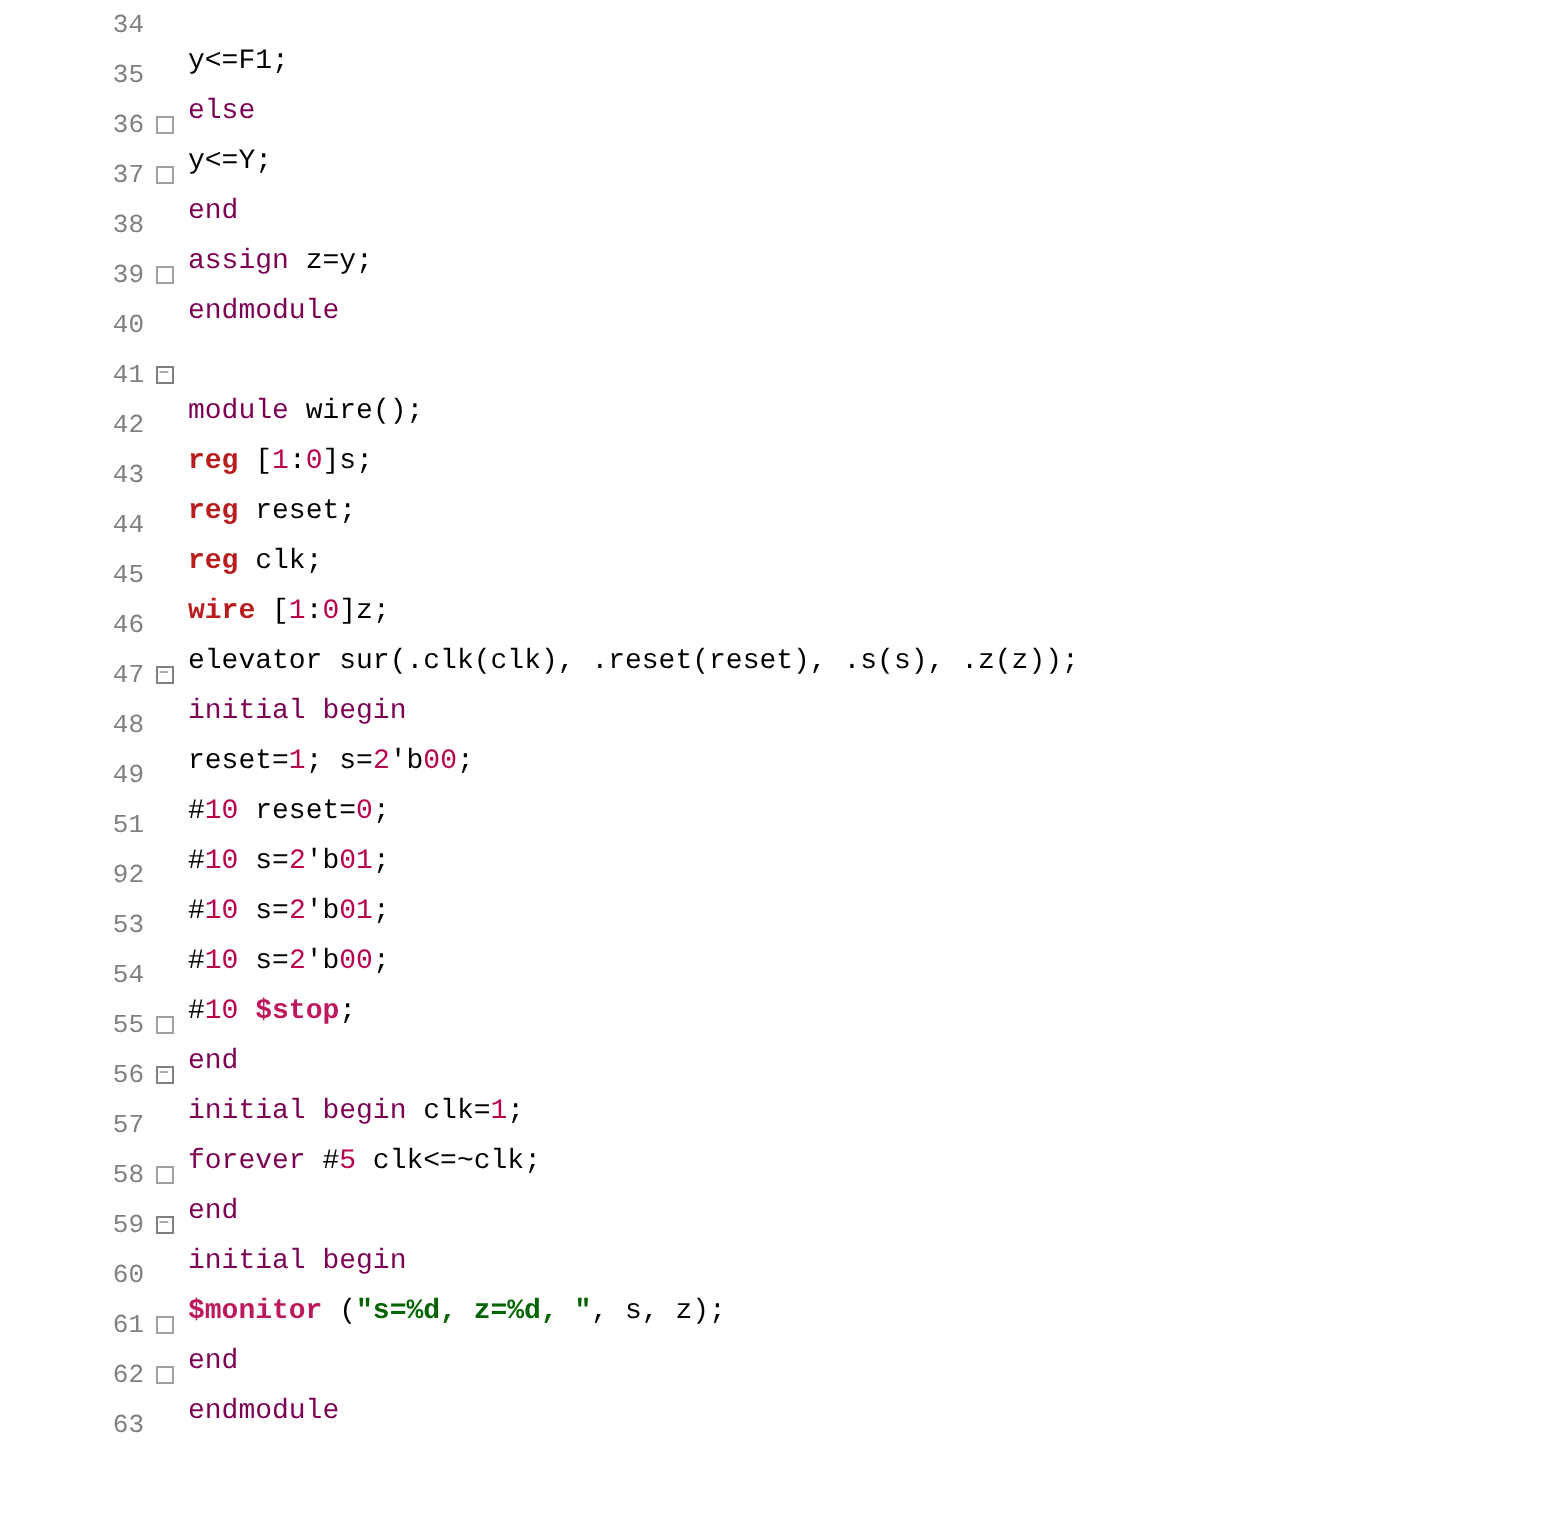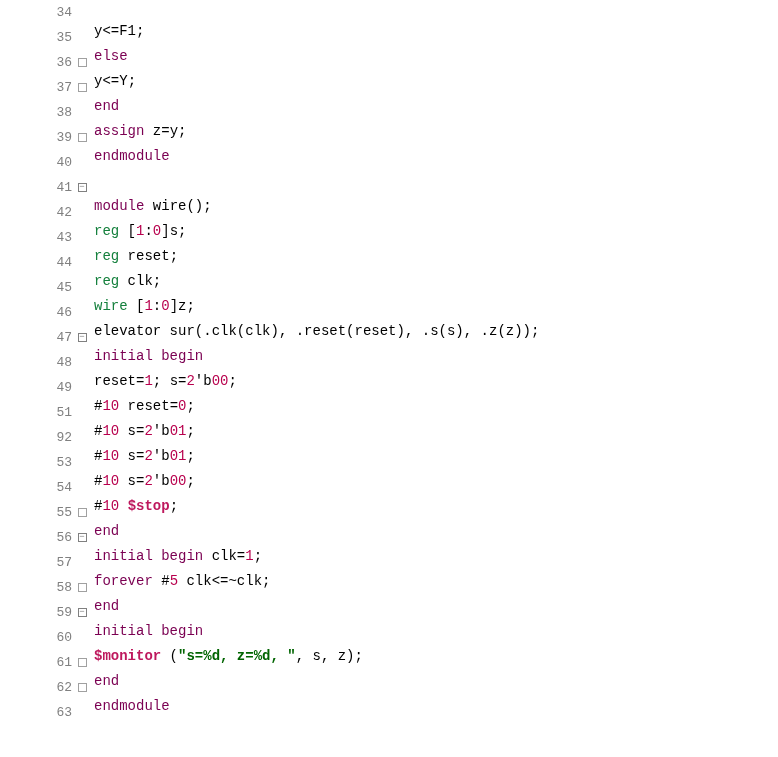--- a/index.html
+++ b/index.html
@@ -56,21 +56,21 @@
     line-height: 1;
     color: #808080;
     z-index: 1;
   }
   .code {
     padding-left: 6px;
     white-space: pre;
     color: #000;
     margin-top: 37px;
   }
-  .kw { color: #15803d; font-weight: normal; }
+  .kw { color: #b91c1c; font-weight: bold; }
   .kw2 { color: #7b0052; }
   .num { color: #b8004d; }
   .str { color: #006400; font-weight: bold; }
   .sys { color: #be185d; font-weight: bold; }
   .punct { color: #000; }
   .ident { color: #000; }
 </style>
 </head>
 <body>
 

